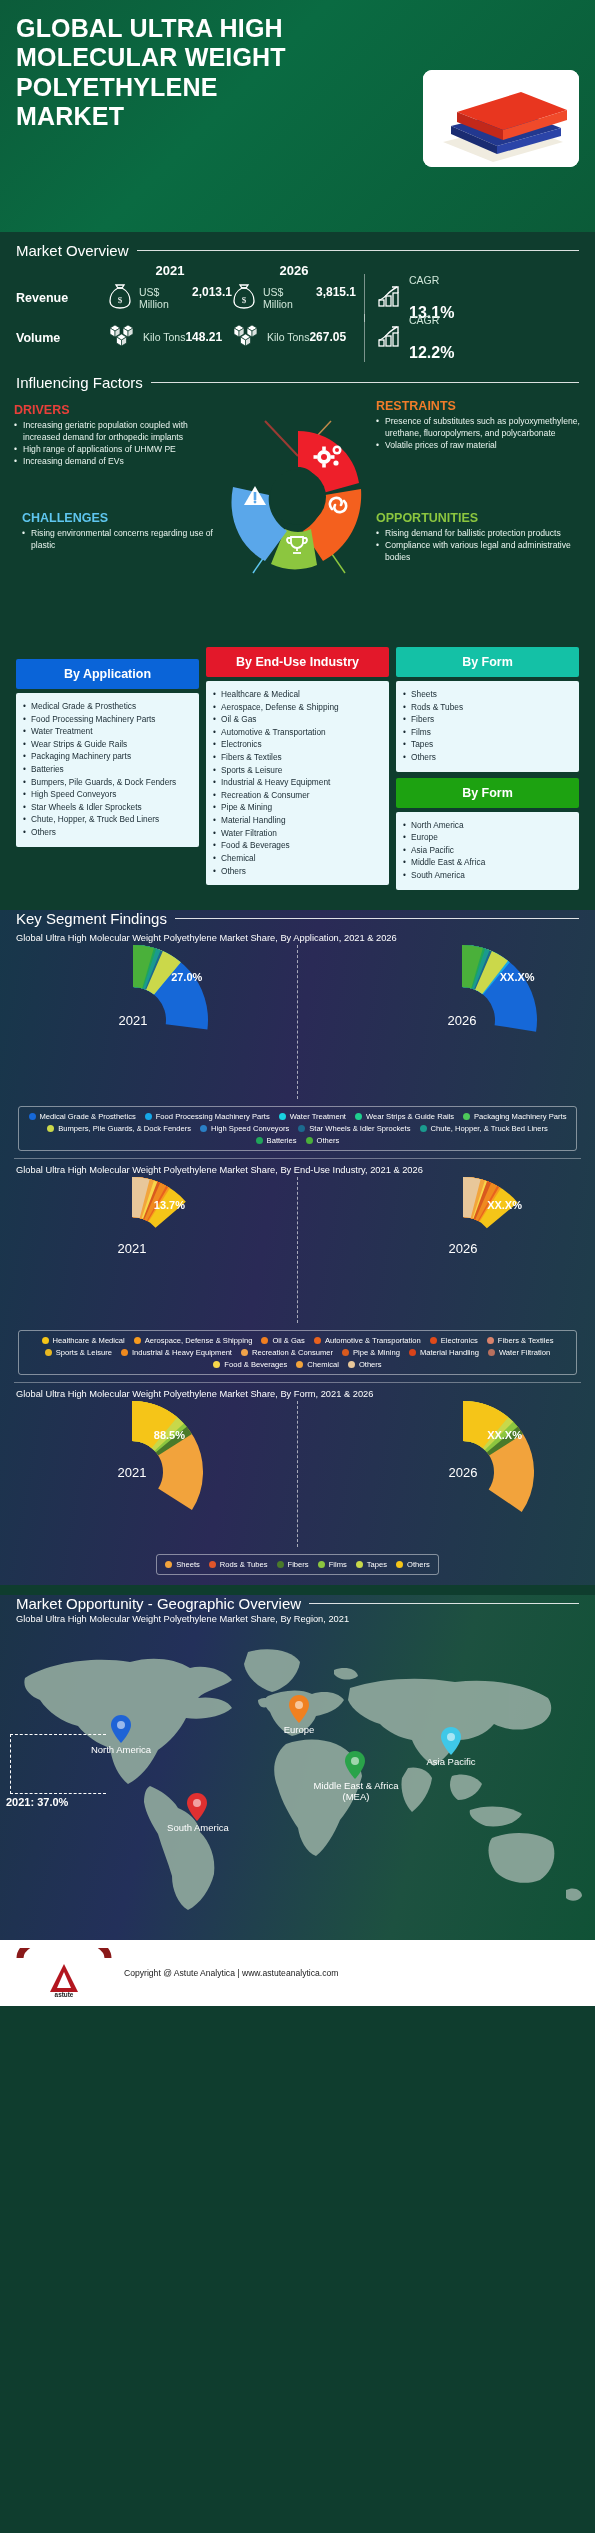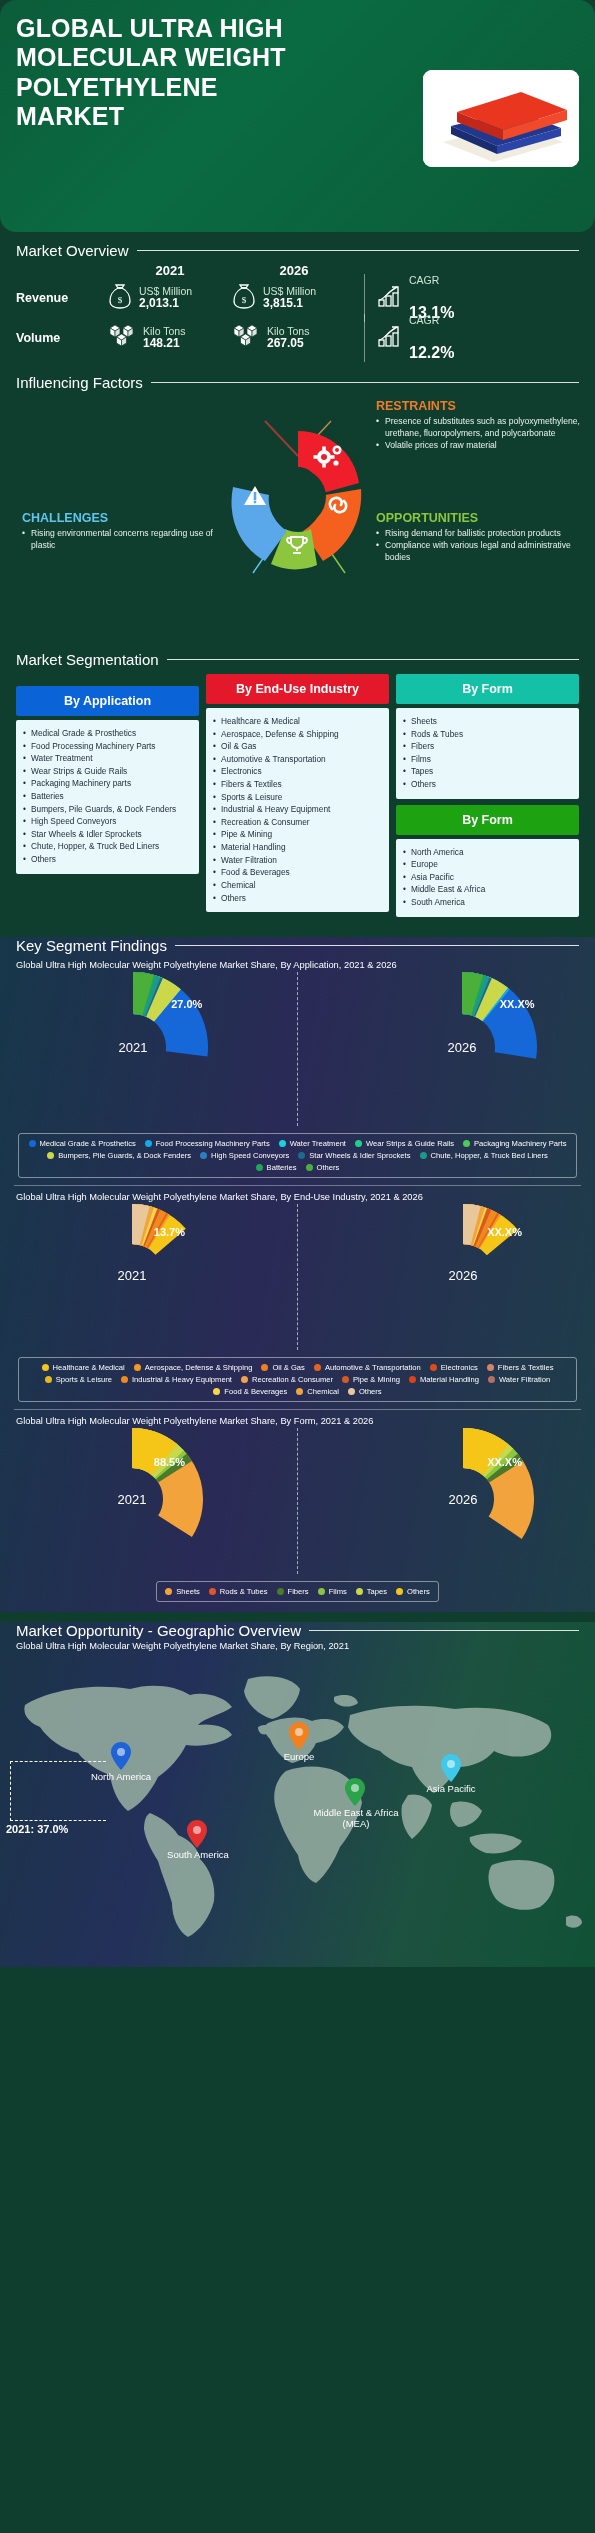--- a/index.html
+++ b/index.html
@@ -9,21 +9,20 @@
     background: #0f3d2e;
   }
   .page { width: 595px; position: relative; }
 
   
   .hero {
     position: relative;
     background: linear-gradient(135deg, #0c5c3a 0%, #0a6b42 40%, #0b5b38 100%);
     padding: 14px 16px 8px 16px;
     min-height: 232px;
-    border-radius: 16px;
   }
   .hero-title {
     color: #ffffff;
     font-size: 25px;
     font-weight: bold;
     line-height: 1.17;
     letter-spacing: 0.2px;
     width: 300px;
     text-transform: uppercase;
   }
@@ -49,21 +48,21 @@
   .sec-head .t { color: #ffffff; font-size: 15px; white-space: nowrap; }
   .sec-head .rule { flex: 1; height: 1px; background: rgba(255,255,255,.85); }
 
   
   .overview { padding: 4px 16px 6px 16px; }
   .ov-years { display: flex; padding-left: 92px; }
   .ov-years span { color: #ffffff; font-size: 13px; font-weight: bold; width: 124px; text-align: center; }
   .ov-row { display: flex; align-items: center; height: 40px; }
   .ov-label { width: 92px; color: #fff; font-size: 12.5px; font-weight: bold; }
   .ov-cell { width: 124px; display: flex; align-items: center; gap: 7px; }
-  .ov-cell .txt { display: flex; flex-direction: column; line-height: 1.15; }
+  .ov-cell .txt { display: flex; flex-direction: row; line-height: 1.15; }
   .ov-cell .u { color: #cfe6d9; font-size: 10.5px; }
   .ov-cell .v { color: #ffffff; font-size: 12px; font-weight: bold; }
   .ov-cagr { display: flex; align-items: center; gap: 6px; border-left: 1px solid rgba(255,255,255,.45); padding-left: 12px; margin-left: 8px; }
   .ov-cagr .txt { display: flex; flex-direction: column; line-height: 1.2; }
   .ov-cagr .u { color: #cfe6d9; font-size: 10.5px; }
   .ov-cagr .v { color: #ffffff; font-size: 16px; font-weight: bold; margin-top: 16px; }
 
   
   .infl { position: relative; height: 250px; padding: 0 14px; }
   .infl-block { position: absolute; width: 205px; }
@@ -307,20 +306,28 @@
         <g transform="translate(94,146)" fill="none" stroke="#ffffff" stroke-width="1.8">
           <path d="M-6 -10 h12 v5 a6 6 0 0 1 -12 0 z"></path>
           <path d="M-6 -9 h-3 a3 3 0 0 0 3 5"></path>
           <path d="M6 -9 h3 a3 3 0 0 1 -3 5"></path>
           <path d="M0 0 v4"></path>
             <path d="M-4 6 h8"></path>
         </g>
       </svg>
     </div>
 
+    <div class="infl-block b-drivers">
+      <h4>DRIVERS</h4>
+      <ul>
+        <li>Increasing geriatric population coupled with increased demand for orthopedic implants</li>
+        <li>High range of applications of UHMW PE</li>
+        <li>Increasing demand of EVs</li>
+      </ul>
+    </div>
 
     <div class="infl-block b-restraints">
       <h4>RESTRAINTS</h4>
       <ul>
         <li>Presence of substitutes such as polyoxymethylene, urethane, fluoropolymers, and polycarbonate</li>
         <li>Volatile prices of raw material</li>
       </ul>
     </div>
 
     <div class="infl-block b-challenges">
@@ -332,24 +339,20 @@
 
     <div class="infl-block b-opportunities">
       <h4>OPPORTUNITIES</h4>
       <ul>
         <li>Rising demand for ballistic protection products</li>
         <li>Compliance with various legal and administrative bodies</li>
       </ul>
     </div>
   </div>
 
-  <div class="sec-head">
-    <div class="t">Market Segmentation</div>
-    <div class="rule"></div>
-  </div>
 
   <div class="seg">
     <div class="seg-col">
       <div class="seg-hd" id="hdApp" style="background: rgb(10, 100, 216); margin-top: 12px;">By Application</div>
       <div class="seg-body">
           <ul id="listApp">
             <li>Medical Grade &amp; Prosthetics</li>
             <li>Food Processing Machinery Parts</li>
             <li>Water Treatment</li>
             <li>Wear Strips &amp; Guide Rails</li>
@@ -763,14 +766,26 @@
       <div style="position:absolute;left:186px;top:166px;">
         <svg width="22" height="30" viewBox="0 0 22 30">
             <path d="M11 1 C5 1 1 5.5 1 11 C1 18 11 29 11 29 C11 29 21 18 21 11 C21 5.5 17 1 11 1 Z" fill="#e03030"></path>
             <circle cx="11" cy="11" r="4" fill="#ffffff" opacity=".55"></circle>
           </svg>
       </div>
       <div class="pin-label" style="left:148px;top:196px;width:100px;">South America</div>
     </div>
   </div>
 
+  <div class="footer">
+    <div class="logo">
+      <svg width="96" height="50" viewBox="0 0 96 50">
+        <path d="M4 10 A44 22 0 0 1 92 10" fill="none" stroke="#8a1a1a" stroke-width="7"></path>
+        <text x="48" y="12" font-size="4.4" fill="#ffffff" text-anchor="middle" font-family="Liberation Sans, sans-serif">Powered by Data | Guided by Intelligence</text>
+        <polygon points="48,16 62,44 34,44" fill="#b3161f"></polygon>
+        <polygon points="48,24 55,40 41,40" fill="#ffffff"></polygon>
+        <text x="48" y="49" font-size="6.4" fill="#1a1a1a" text-anchor="middle" font-weight="bold" font-family="Liberation Sans, sans-serif">astute</text>
+      </svg>
+    </div>
+    <div class="cr">Copyright @ Astute Analytica  |  www.astuteanalytica.com</div>
+  </div>
   <div class="footbar"></div>
 </div>
 
 </body></html>

